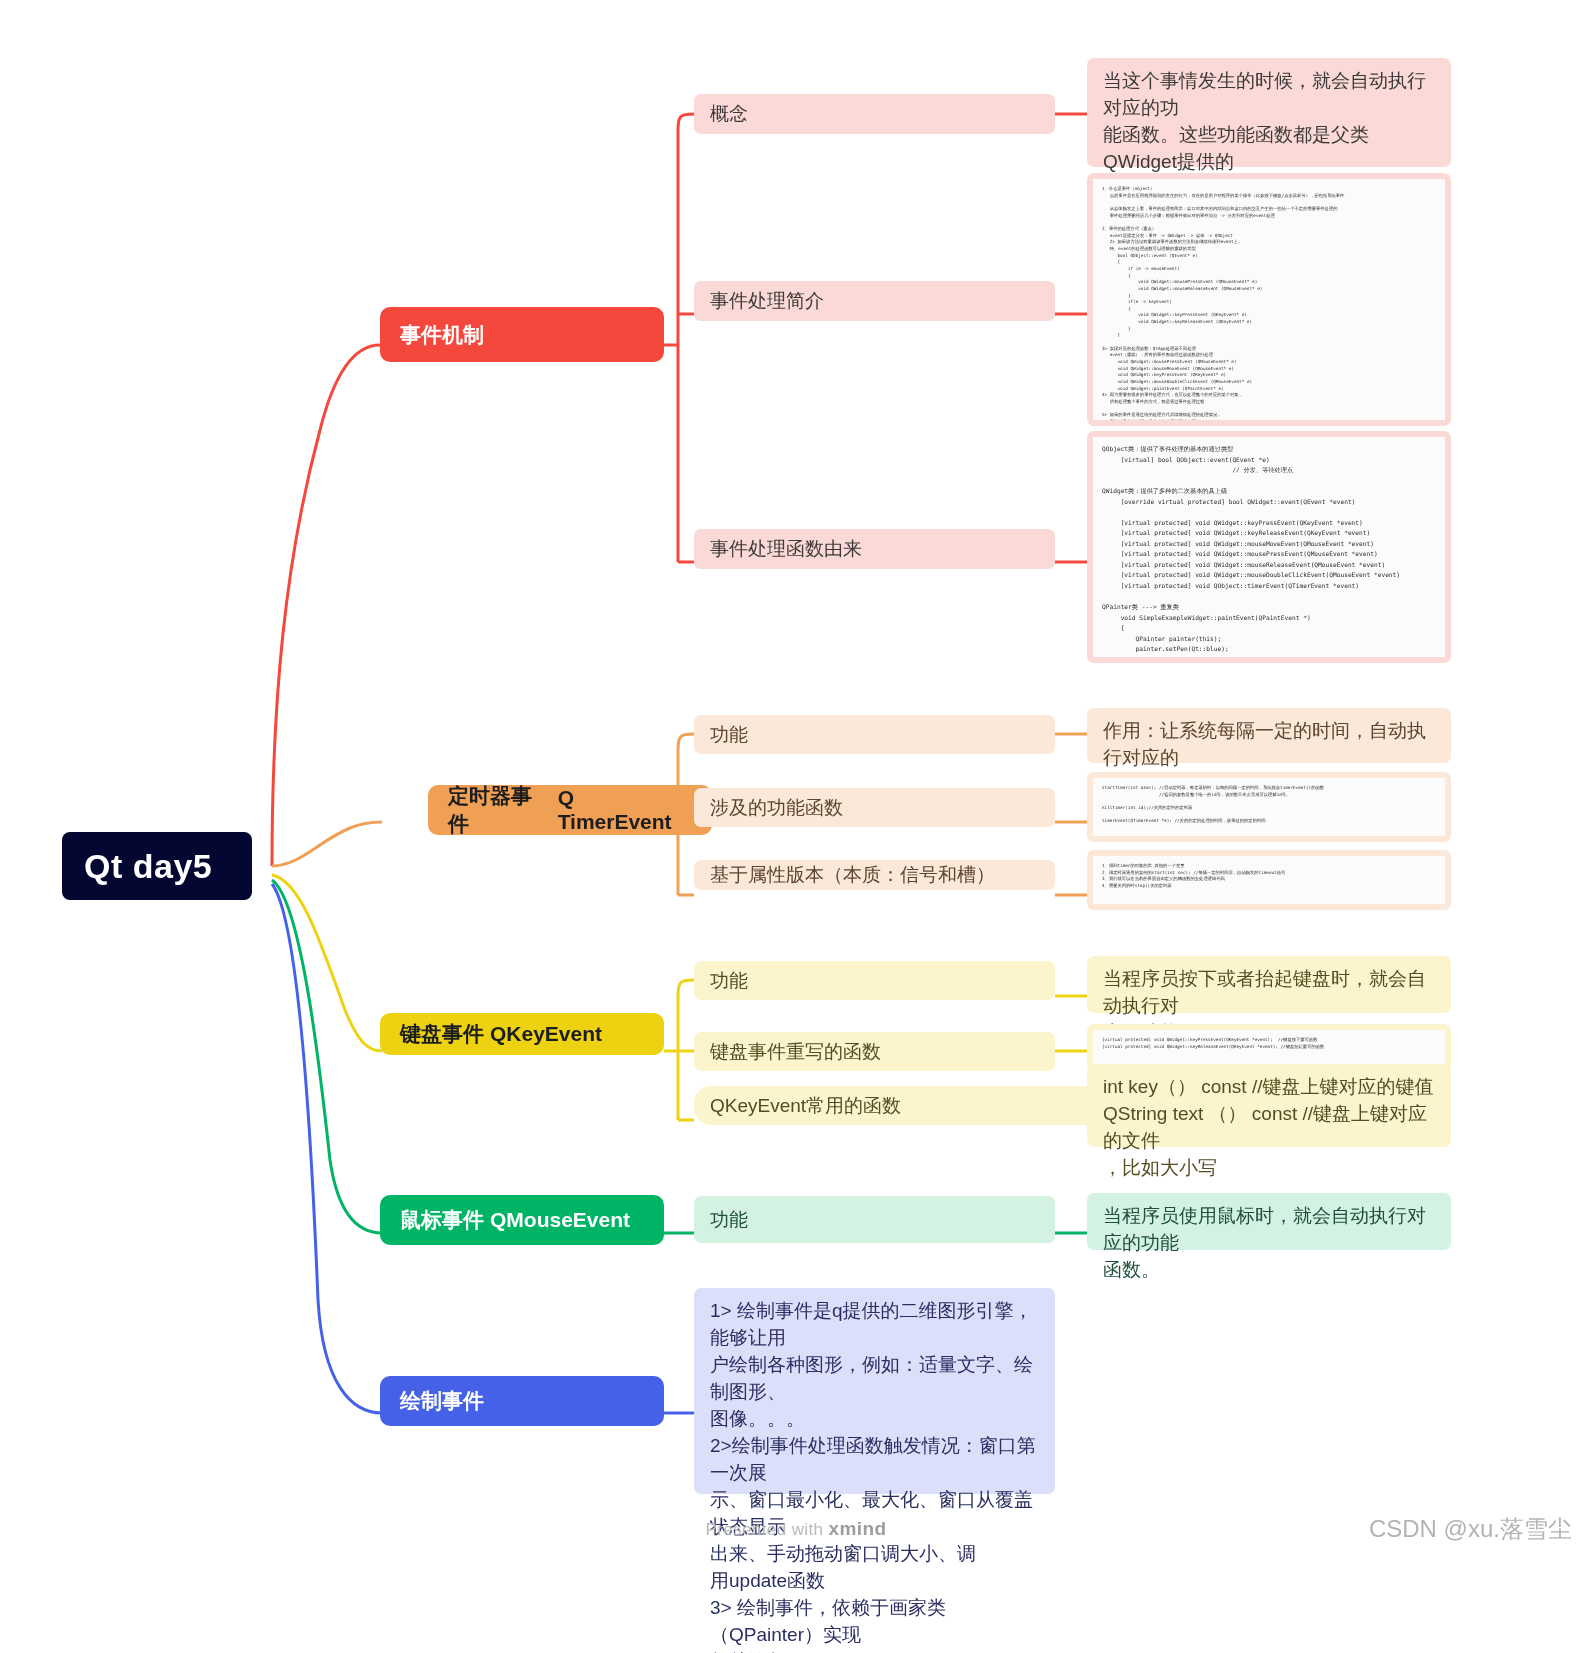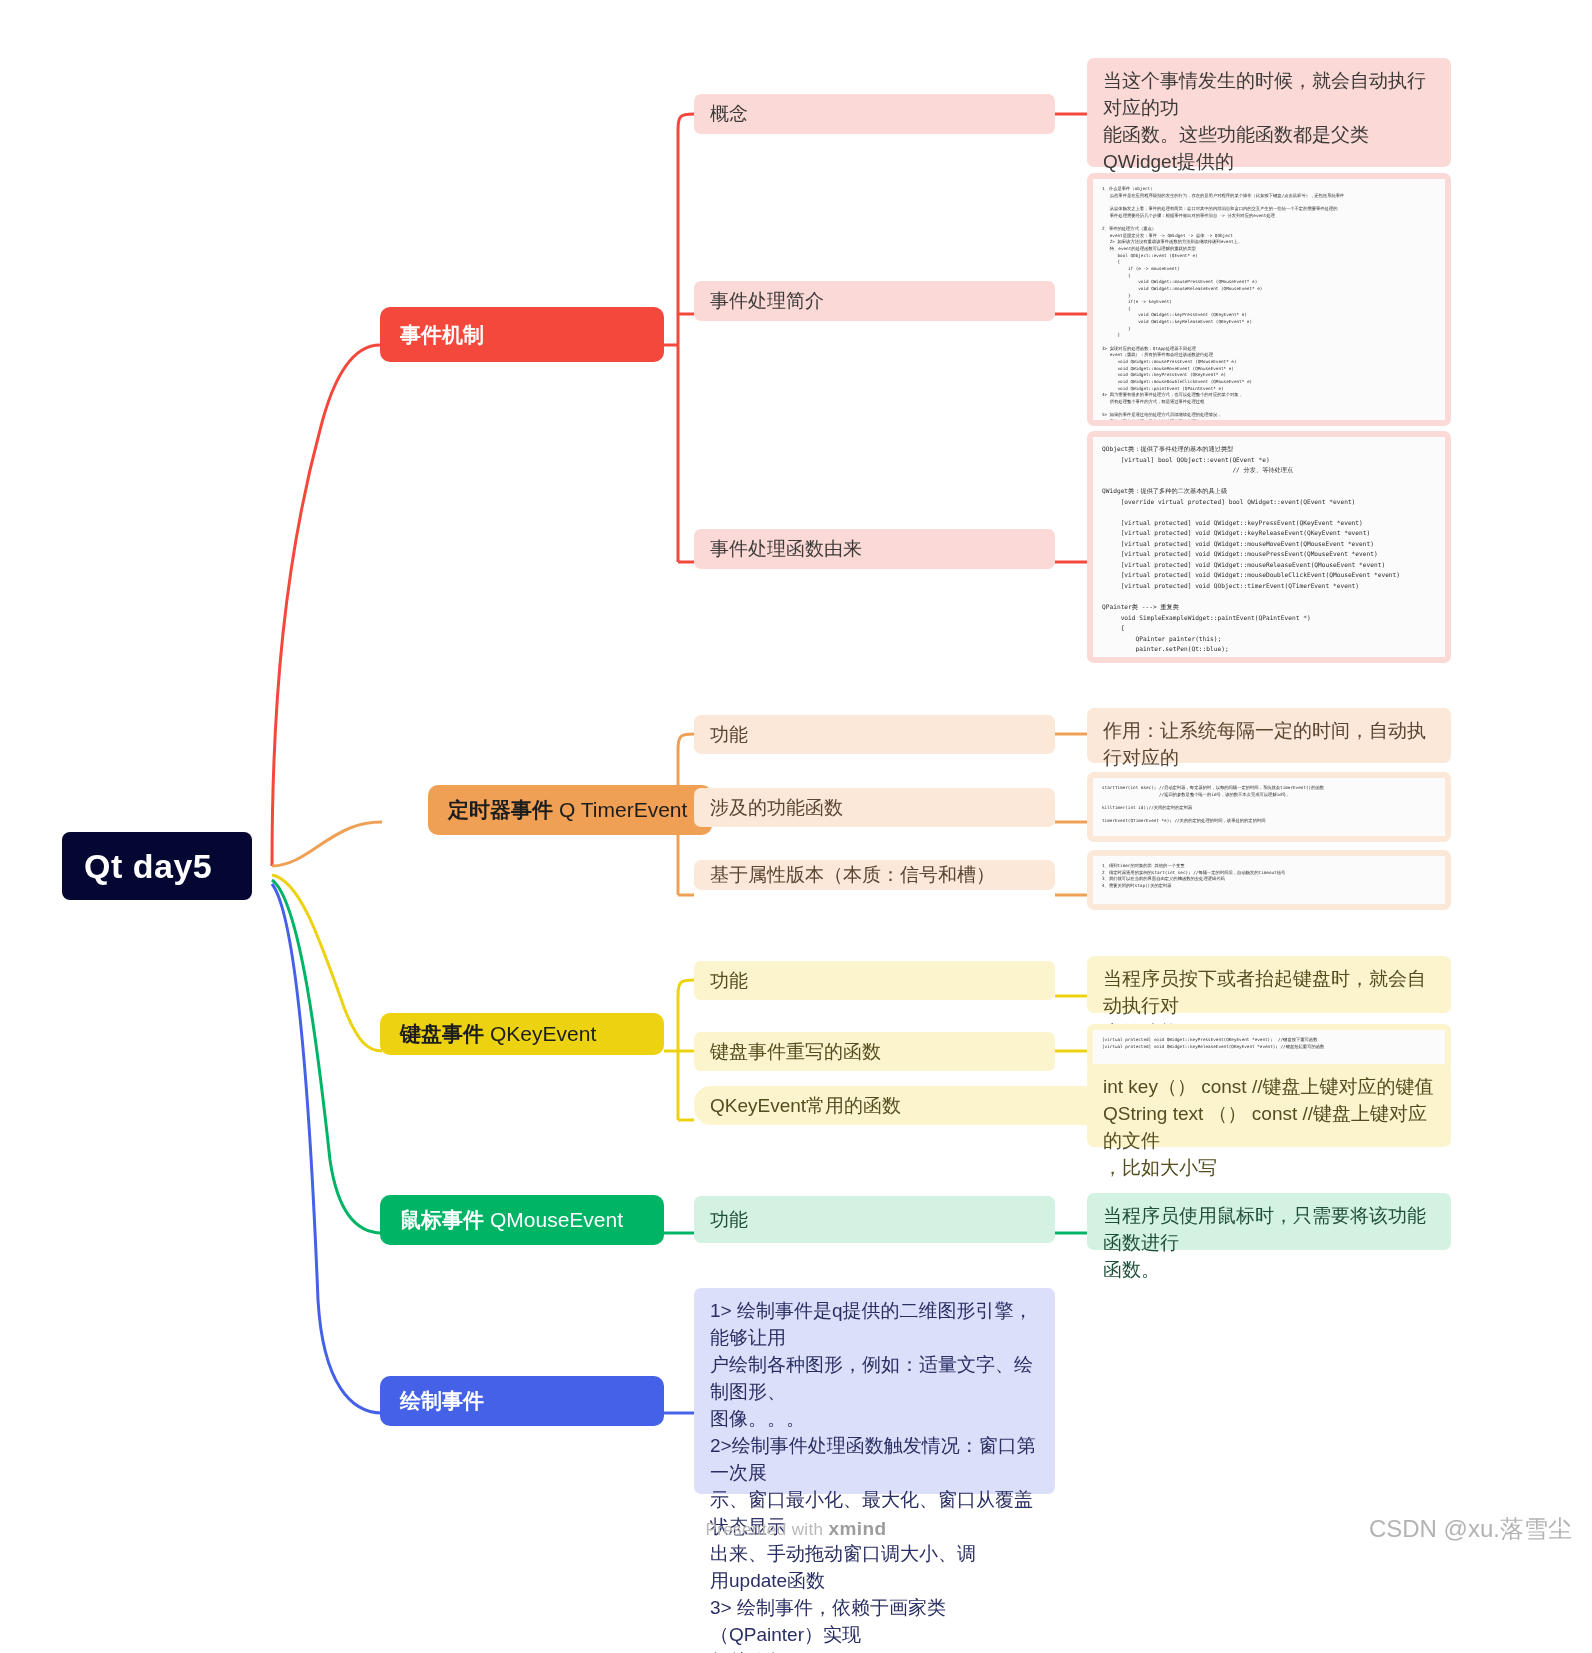--- a/index.html
+++ b/index.html
@@ -45,21 +45,21 @@
   }
   
   .main {
     border-radius: 10px;
     font-size: 21px;
     font-weight: bold;
     padding: 0 20px;
     color: #ffffff;
   }
   .main .suffix {
-    font-weight: normal;
+    font-weight: bold;
     padding-left: 6px;
   }
   .main.m-red    { background: #f4483c; }
   .main.m-orange { background: #f0a055; color:#1d1d1d; }
   .main.m-yellow { background: #edd211; color:#1d1d1d; }
   .main.m-green  { background: #00b466; color:#ffffff; }
   .main.m-blue   { background: #4461e8; color:#ffffff; }
 
   
   .sub {
@@ -334,21 +334,21 @@
 QString text （） const //键盘上键对应的文件
 ，比如大小写</div>
 
   <div class="node main m-green" style="left:380px; top:1195px; width:284px; height:50px;">
     <span>鼠标事件</span>
       <span class="suffix">QMouseEvent</span>
   </div>
   <div class="node sub s-green" style="left:694px; top:1196px; width:361px; height:47px;">
     <span>功能</span>
   </div>
-  <div class="note n-green" style="position:absolute; left:1087px; top:1193px; width:364px; height:57px; box-sizing:border-box;">当程序员使用鼠标时，只需要将该功能函数进行
+  <div class="note n-green" style="position:absolute; left:1087px; top:1193px; width:364px; height:57px; box-sizing:border-box;">当程序员使用鼠标时，就会自动执行对应的功能
 函数。</div>
 
   <div class="node main m-blue" style="left:380px; top:1376px; width:284px; height:50px;">
     <span>绘制事件</span>
   </div>
   <div class="note n-blue" style="position:absolute; left:694px; top:1288px; width:361px; height:206px; box-sizing:border-box;">1&gt; 绘制事件是q提供的二维图形引擎，能够让用
 户绘制各种图形，例如：适量文字、绘制图形、
 图像。。。
 2&gt;绘制事件处理函数触发情况：窗口第一次展
 示、窗口最小化、最大化、窗口从覆盖状态显示

